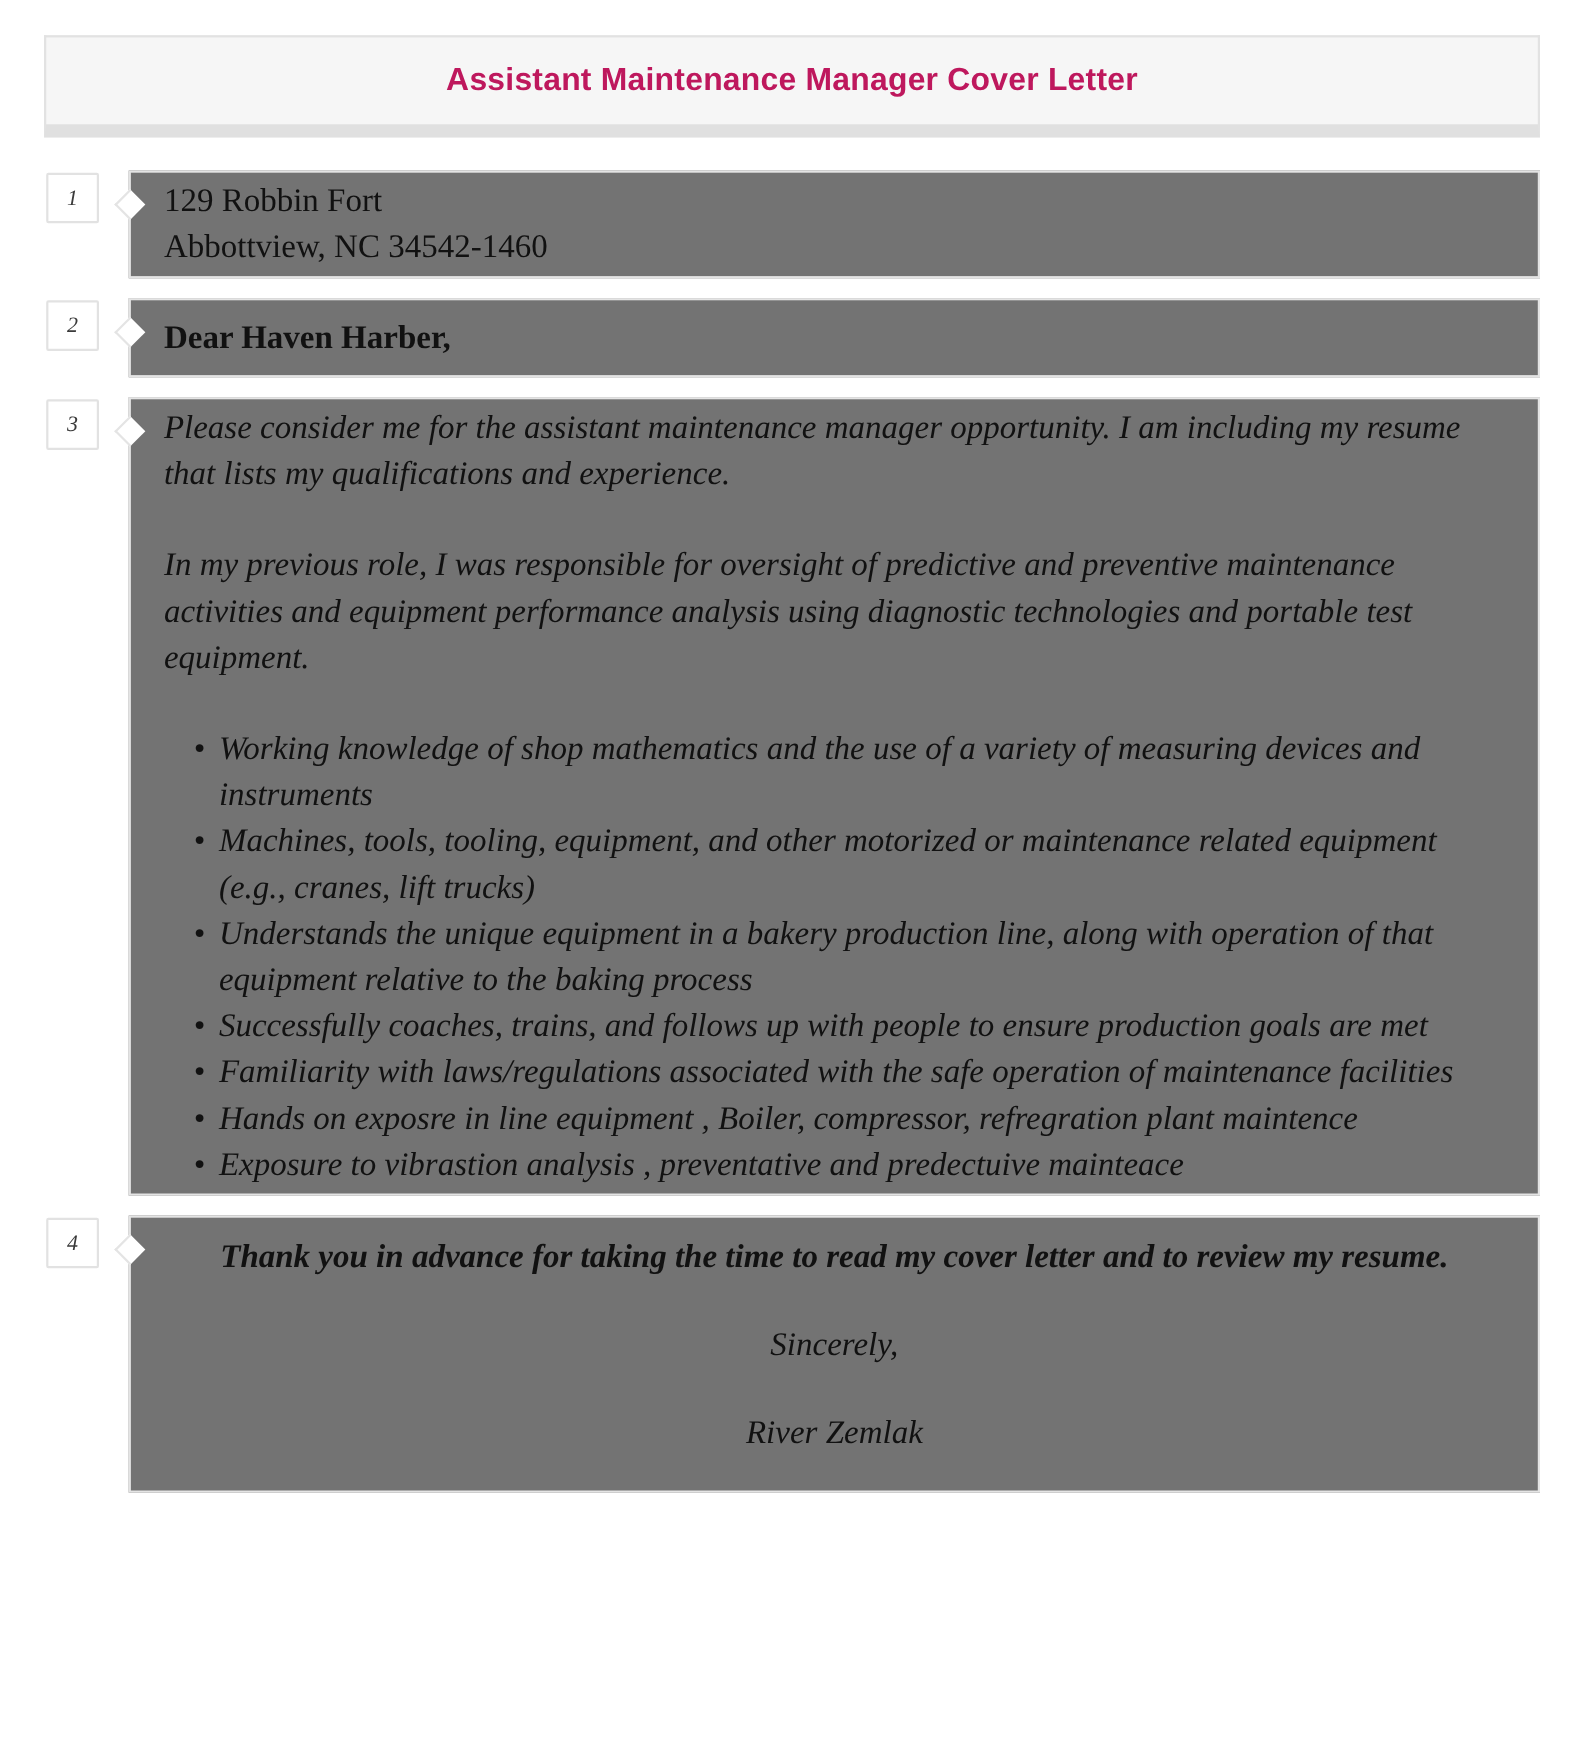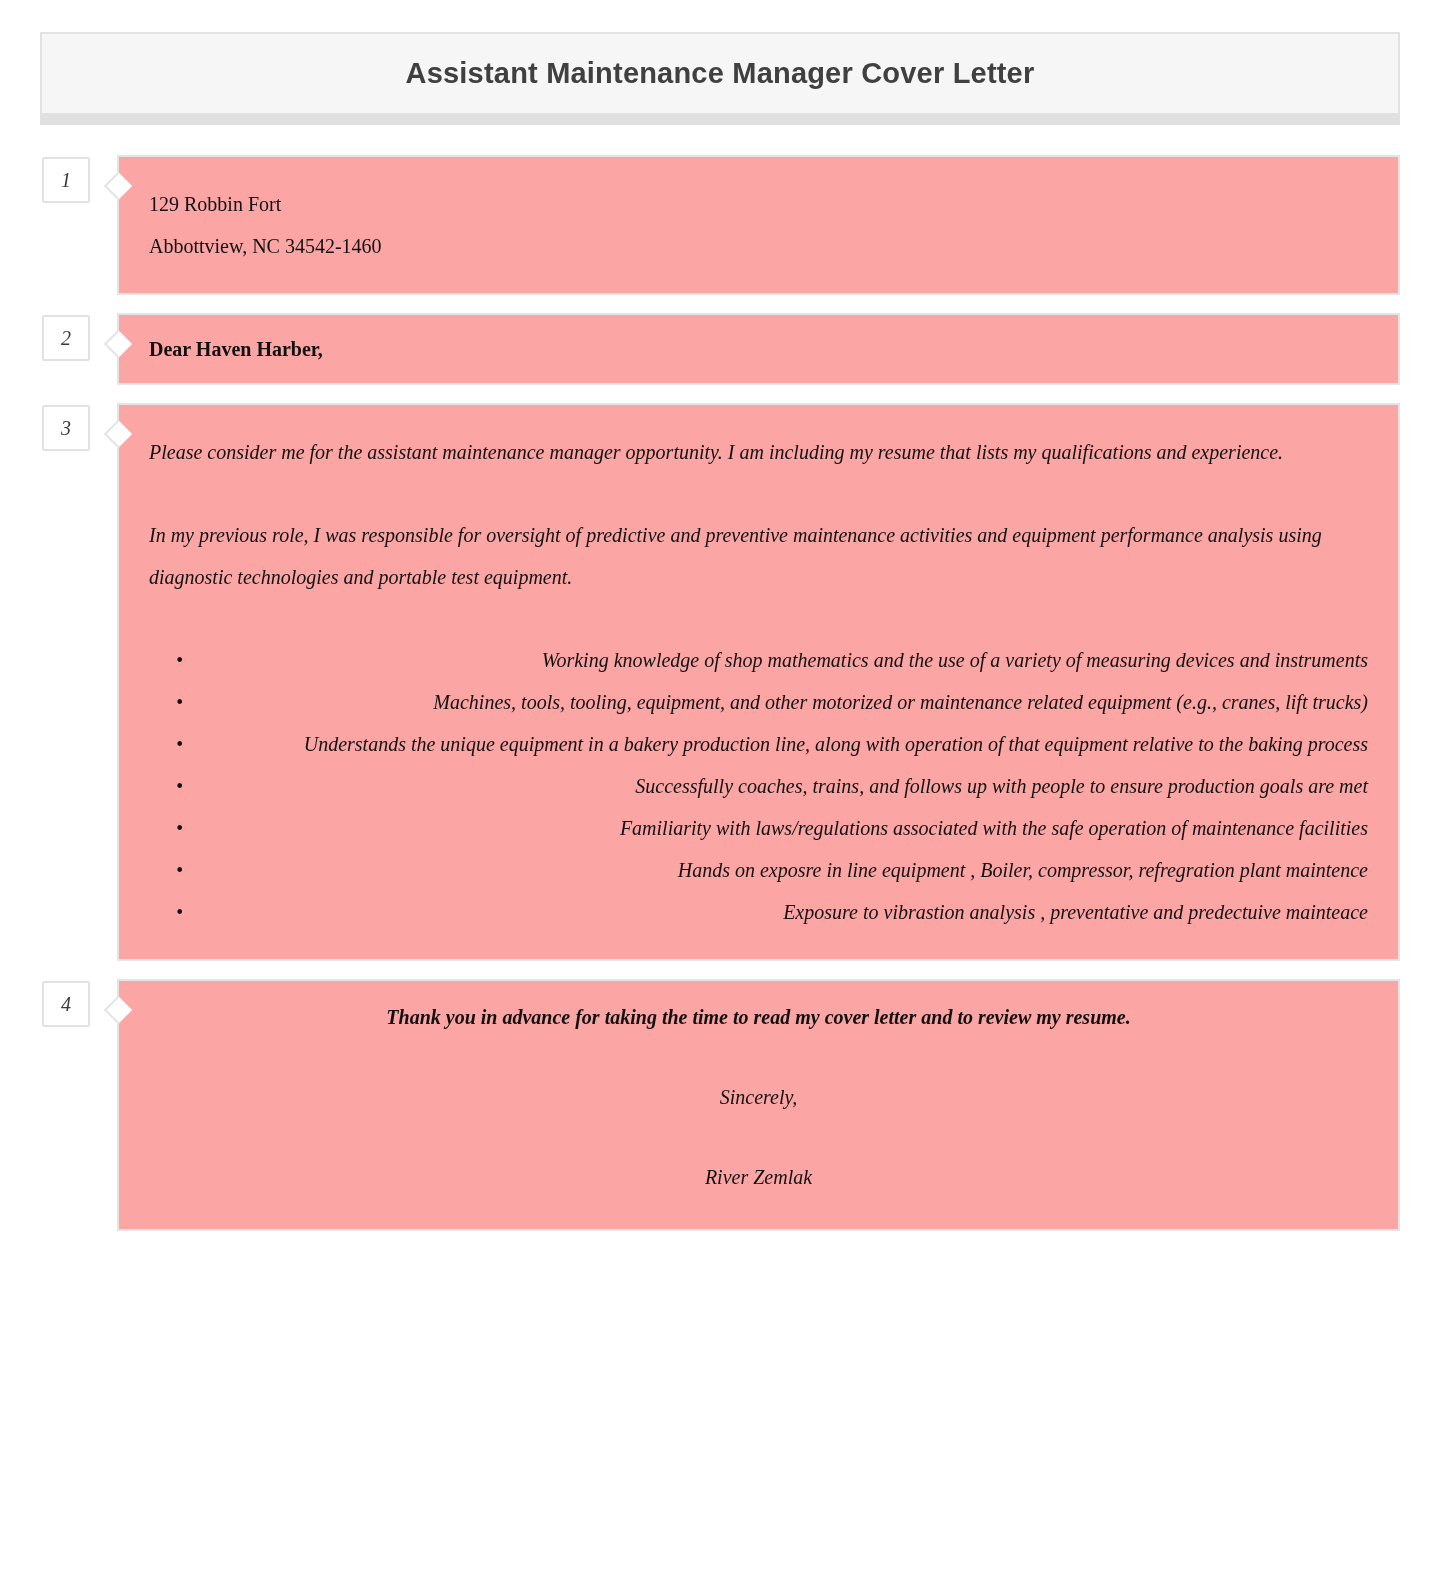--- a/index.html
+++ b/index.html
@@ -25,21 +25,21 @@
     height: 93px;
     display: flex;
     align-items: center;
     justify-content: center;
     margin-bottom: 30px;
   }
   .page-header h1 {
     font-family: "Liberation Sans", "DejaVu Sans", sans-serif;
     font-size: 29px;
     font-weight: 700;
-    color: #404040;
+    color: #be185d;
     letter-spacing: 0.2px;
   }
 
   
   .row {
     position: relative;
     padding-left: 77px;
     margin-bottom: 18px;
   }
   .row:last-child { margin-bottom: 0; }
@@ -59,23 +59,23 @@
   }
   .badge span {
     font-style: italic;
     font-size: 20px;
     color: #3a3a3a;
   }
 
   .bubble {
     position: relative;
     border: 2px solid #e4e4e4;
-    background: #fca5a5;
-    padding: 26px 30px;
-    font-size: 20px;
+    background: #737373;
+    padding: 5px 30px;
+    font-size: 30px;
     line-height: 42px;
   }
   
   .bubble::before {
     content: "";
     position: absolute;
     top: 19px;
     left: -11px;
     width: 18px;
     height: 18px;
@@ -99,21 +99,20 @@
 
   
   .req-list {
     list-style: none;
     margin: 0;
     padding: 0;
   }
   .req-list li {
     position: relative;
     padding-left: 50px;
-    text-align: right;
   }
   .req-list li::before {
     content: "\2022";
     position: absolute;
     left: 27px;
     top: 0;
   }
 </style>
 </head>
 <body>

